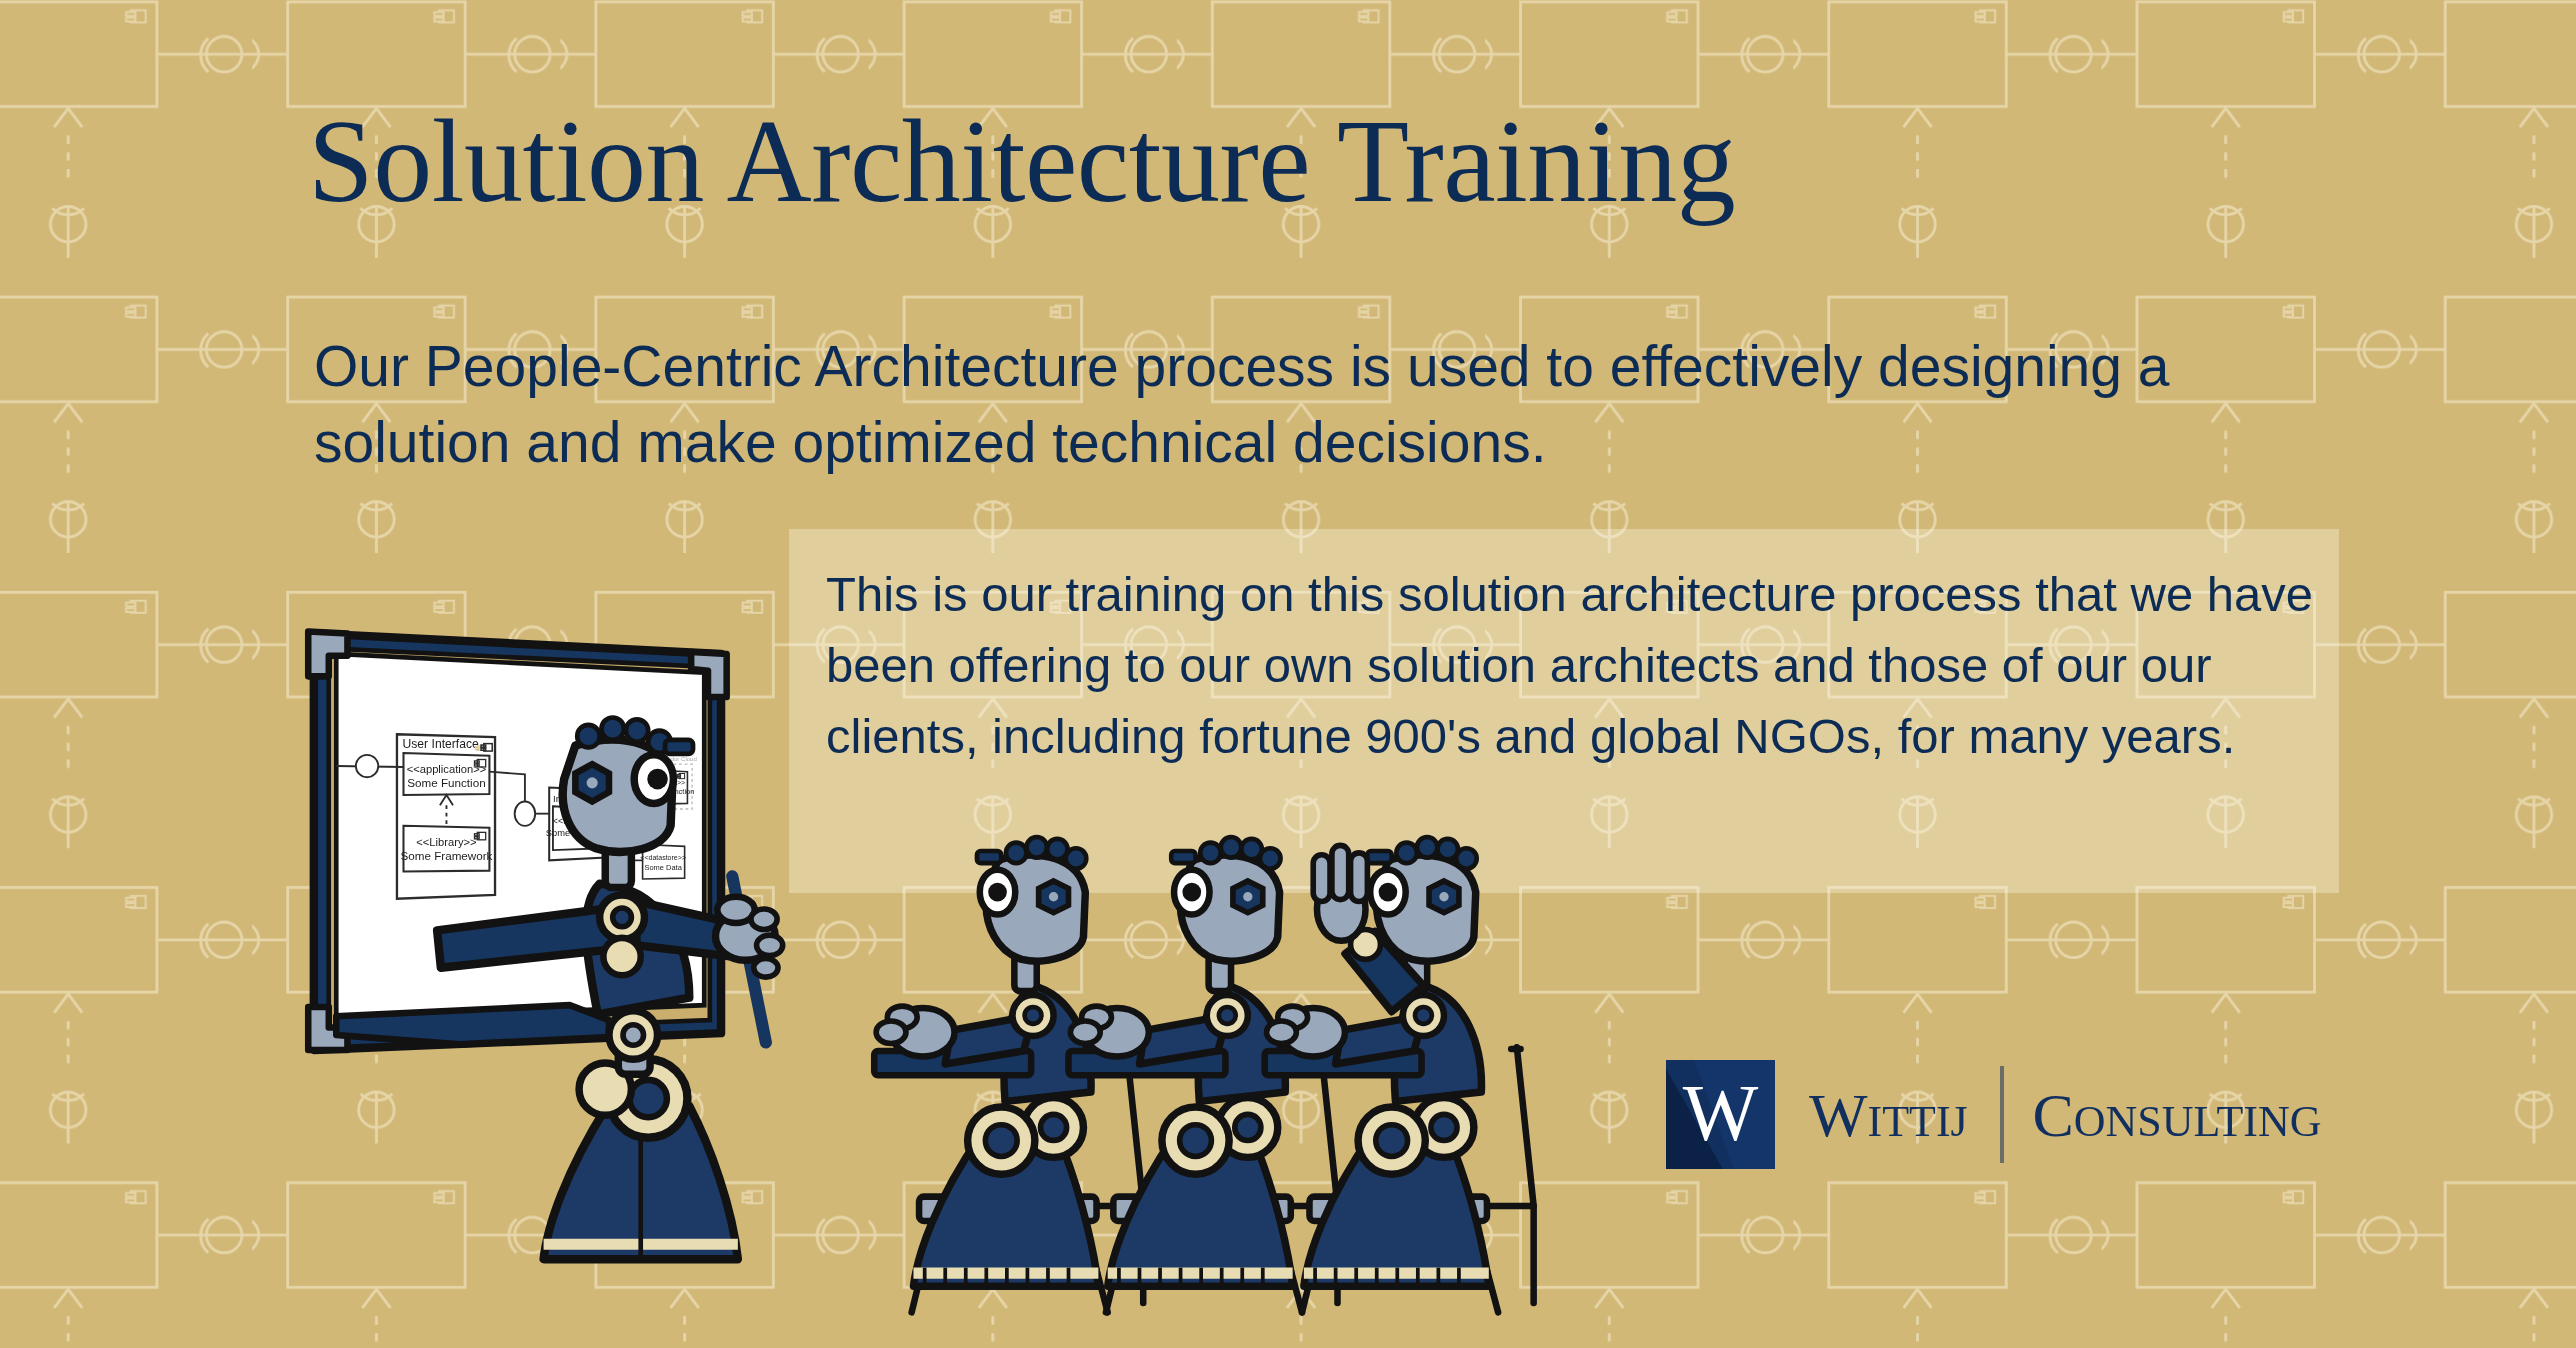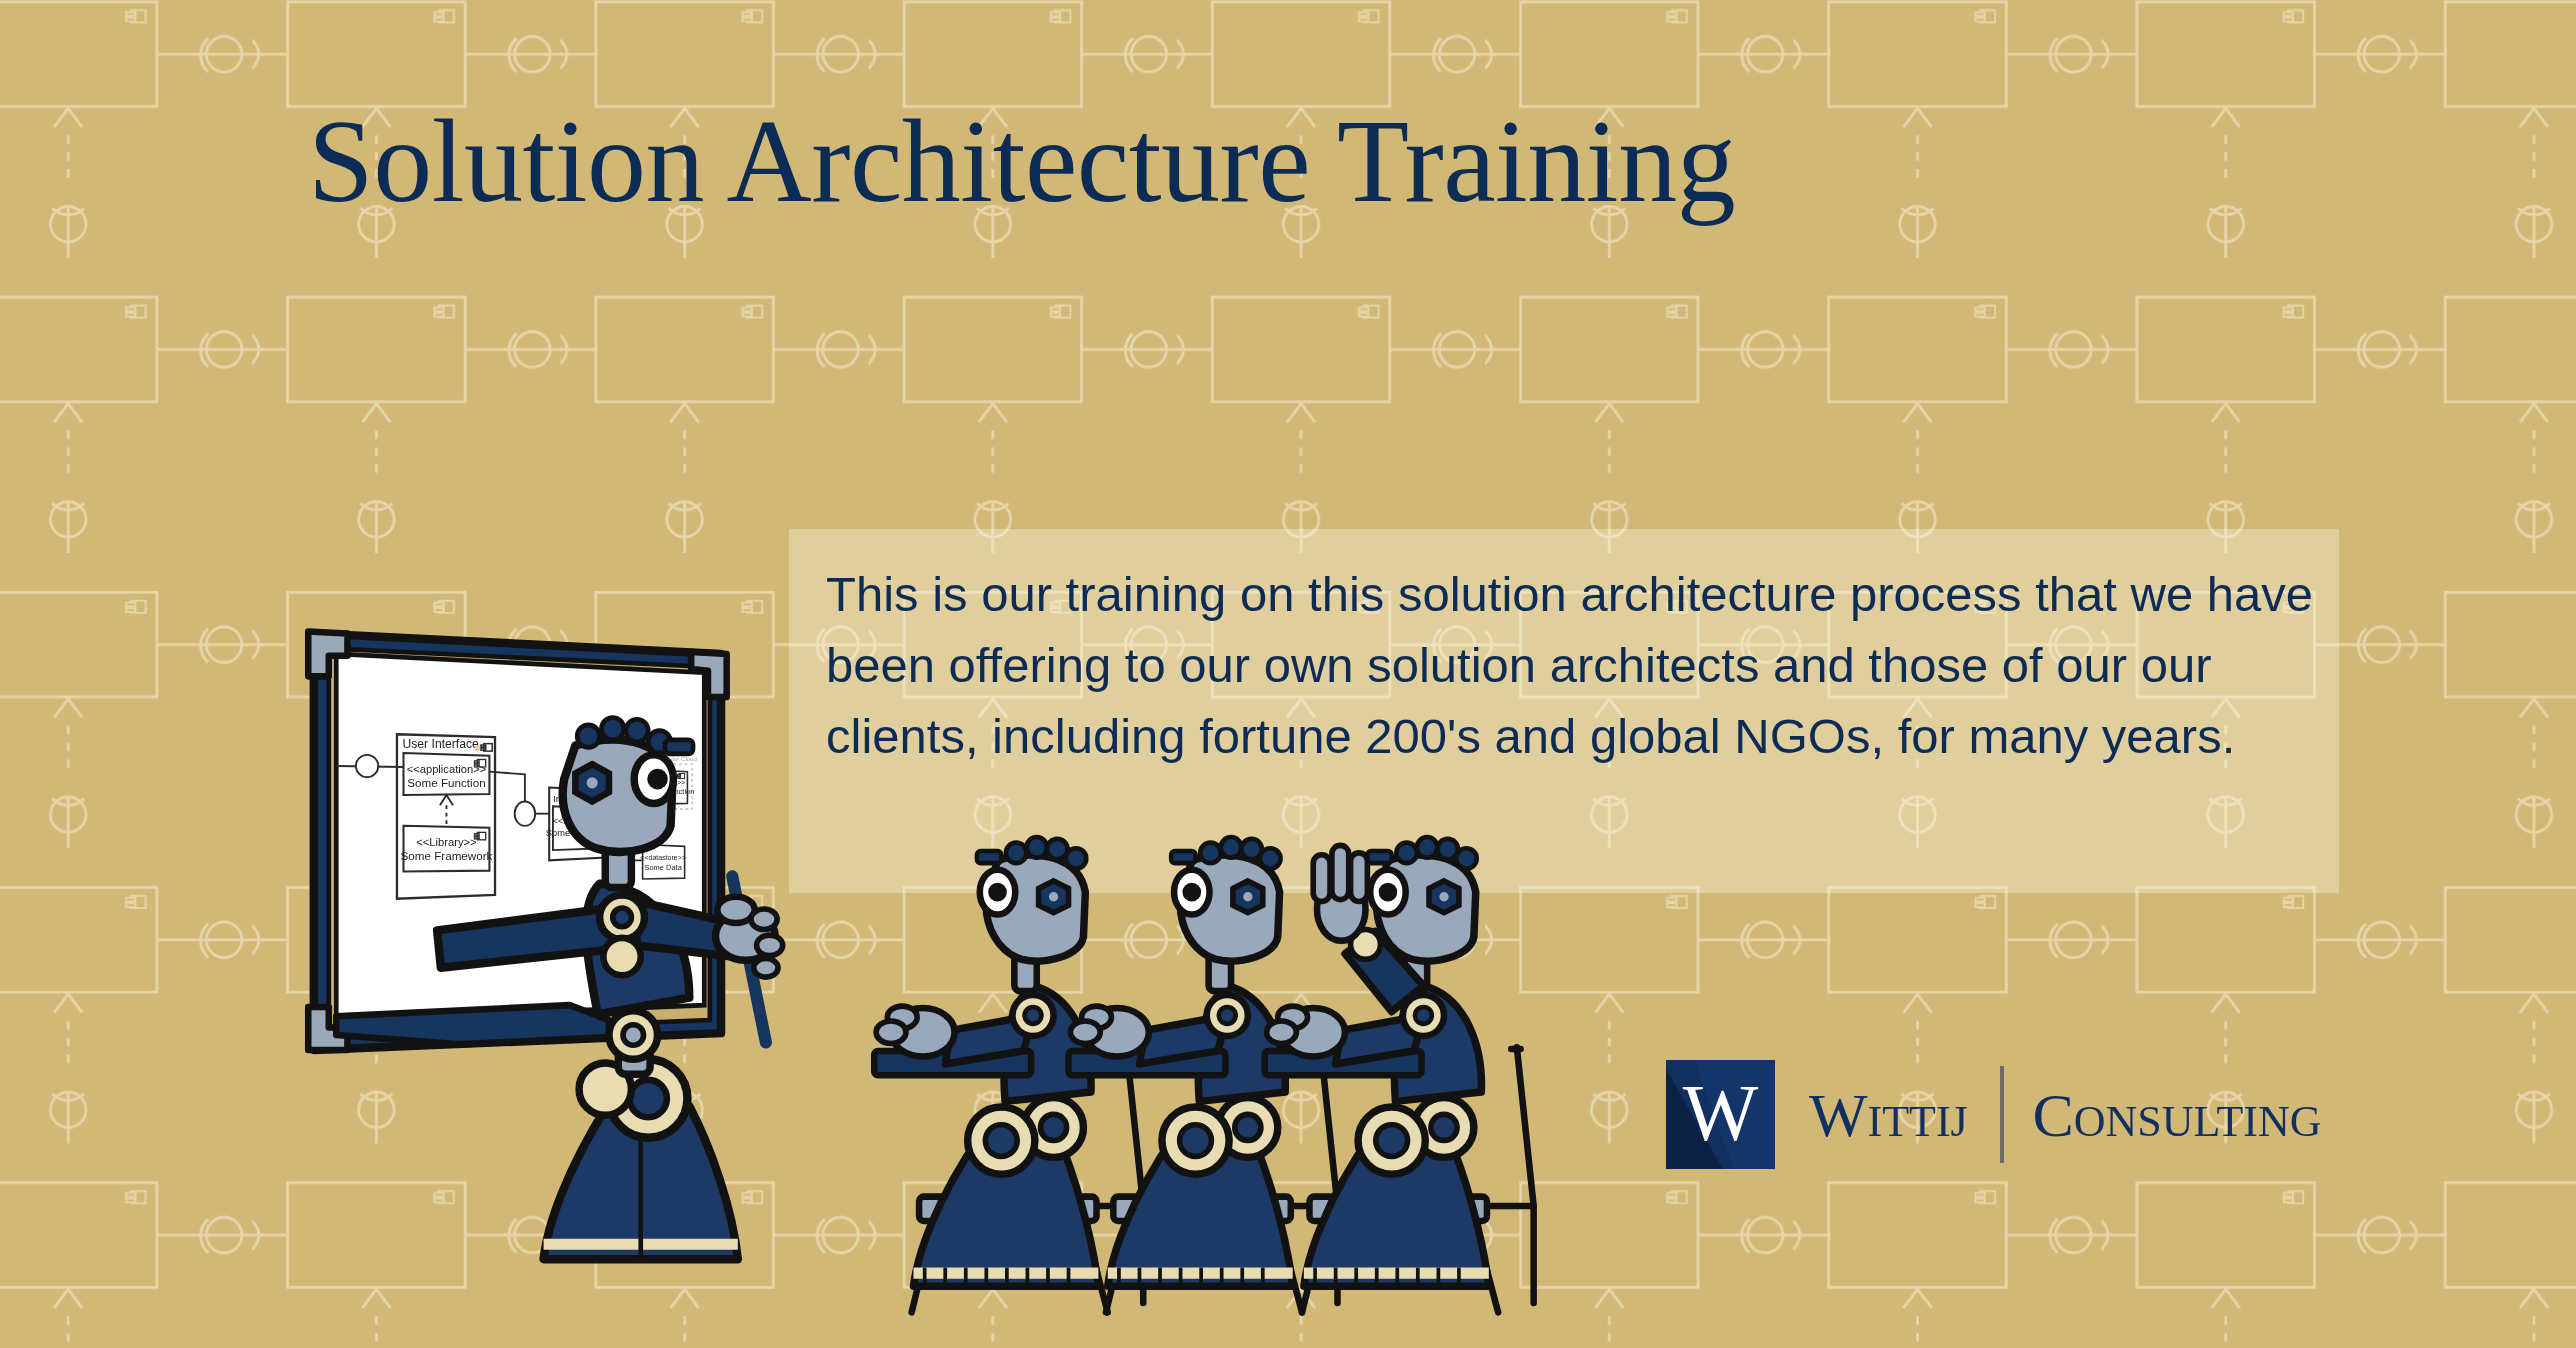--- a/index.html
+++ b/index.html
@@ -375,21 +375,22 @@
     <g fill="#9aa8bc" stroke="#121212" stroke-width="6" stroke-linejoin="round">
       <rect x="-22" y="-180" width="18" height="50" rx="9"></rect>
       <rect x="-2" y="-190" width="18" height="58" rx="9"></rect>
       <rect x="18" y="-182" width="18" height="52" rx="9"></rect>
     </g>
   </g>
 </svg>
 
 <div id="banner">
   <div id="title">Solution Architecture Training</div>
-  <div id="body-copy">This is our training on this solution architecture process that we have been offering to our own solution architects and those of our our clients, including fortune 200's and global NGOs, for many years.</div>
+  <div id="subtitle">Our People-Centric Architecture process is used to effectively designing a solution and make optimized technical decisions.</div>
+  <div id="body-copy">This is our training on this solution architecture process that we have been offering to our own solution architects and those of our our clients, including fortune 900's and global NGOs, for many years.</div>
 
   <div id="logo">
     <div id="logo-mark">
       <svg class="shade" viewBox="0 0 100 100" preserveAspectRatio="none">
         <polygon points="0,8 52,100 0,100" fill="#0b2146"></polygon>
         <polygon points="100,0 100,100 62,100 26,0" fill="#163a72" opacity="0.55"></polygon>
       </svg>
       <div class="wletter">W</div>
     </div>
     <div id="logo-words">

